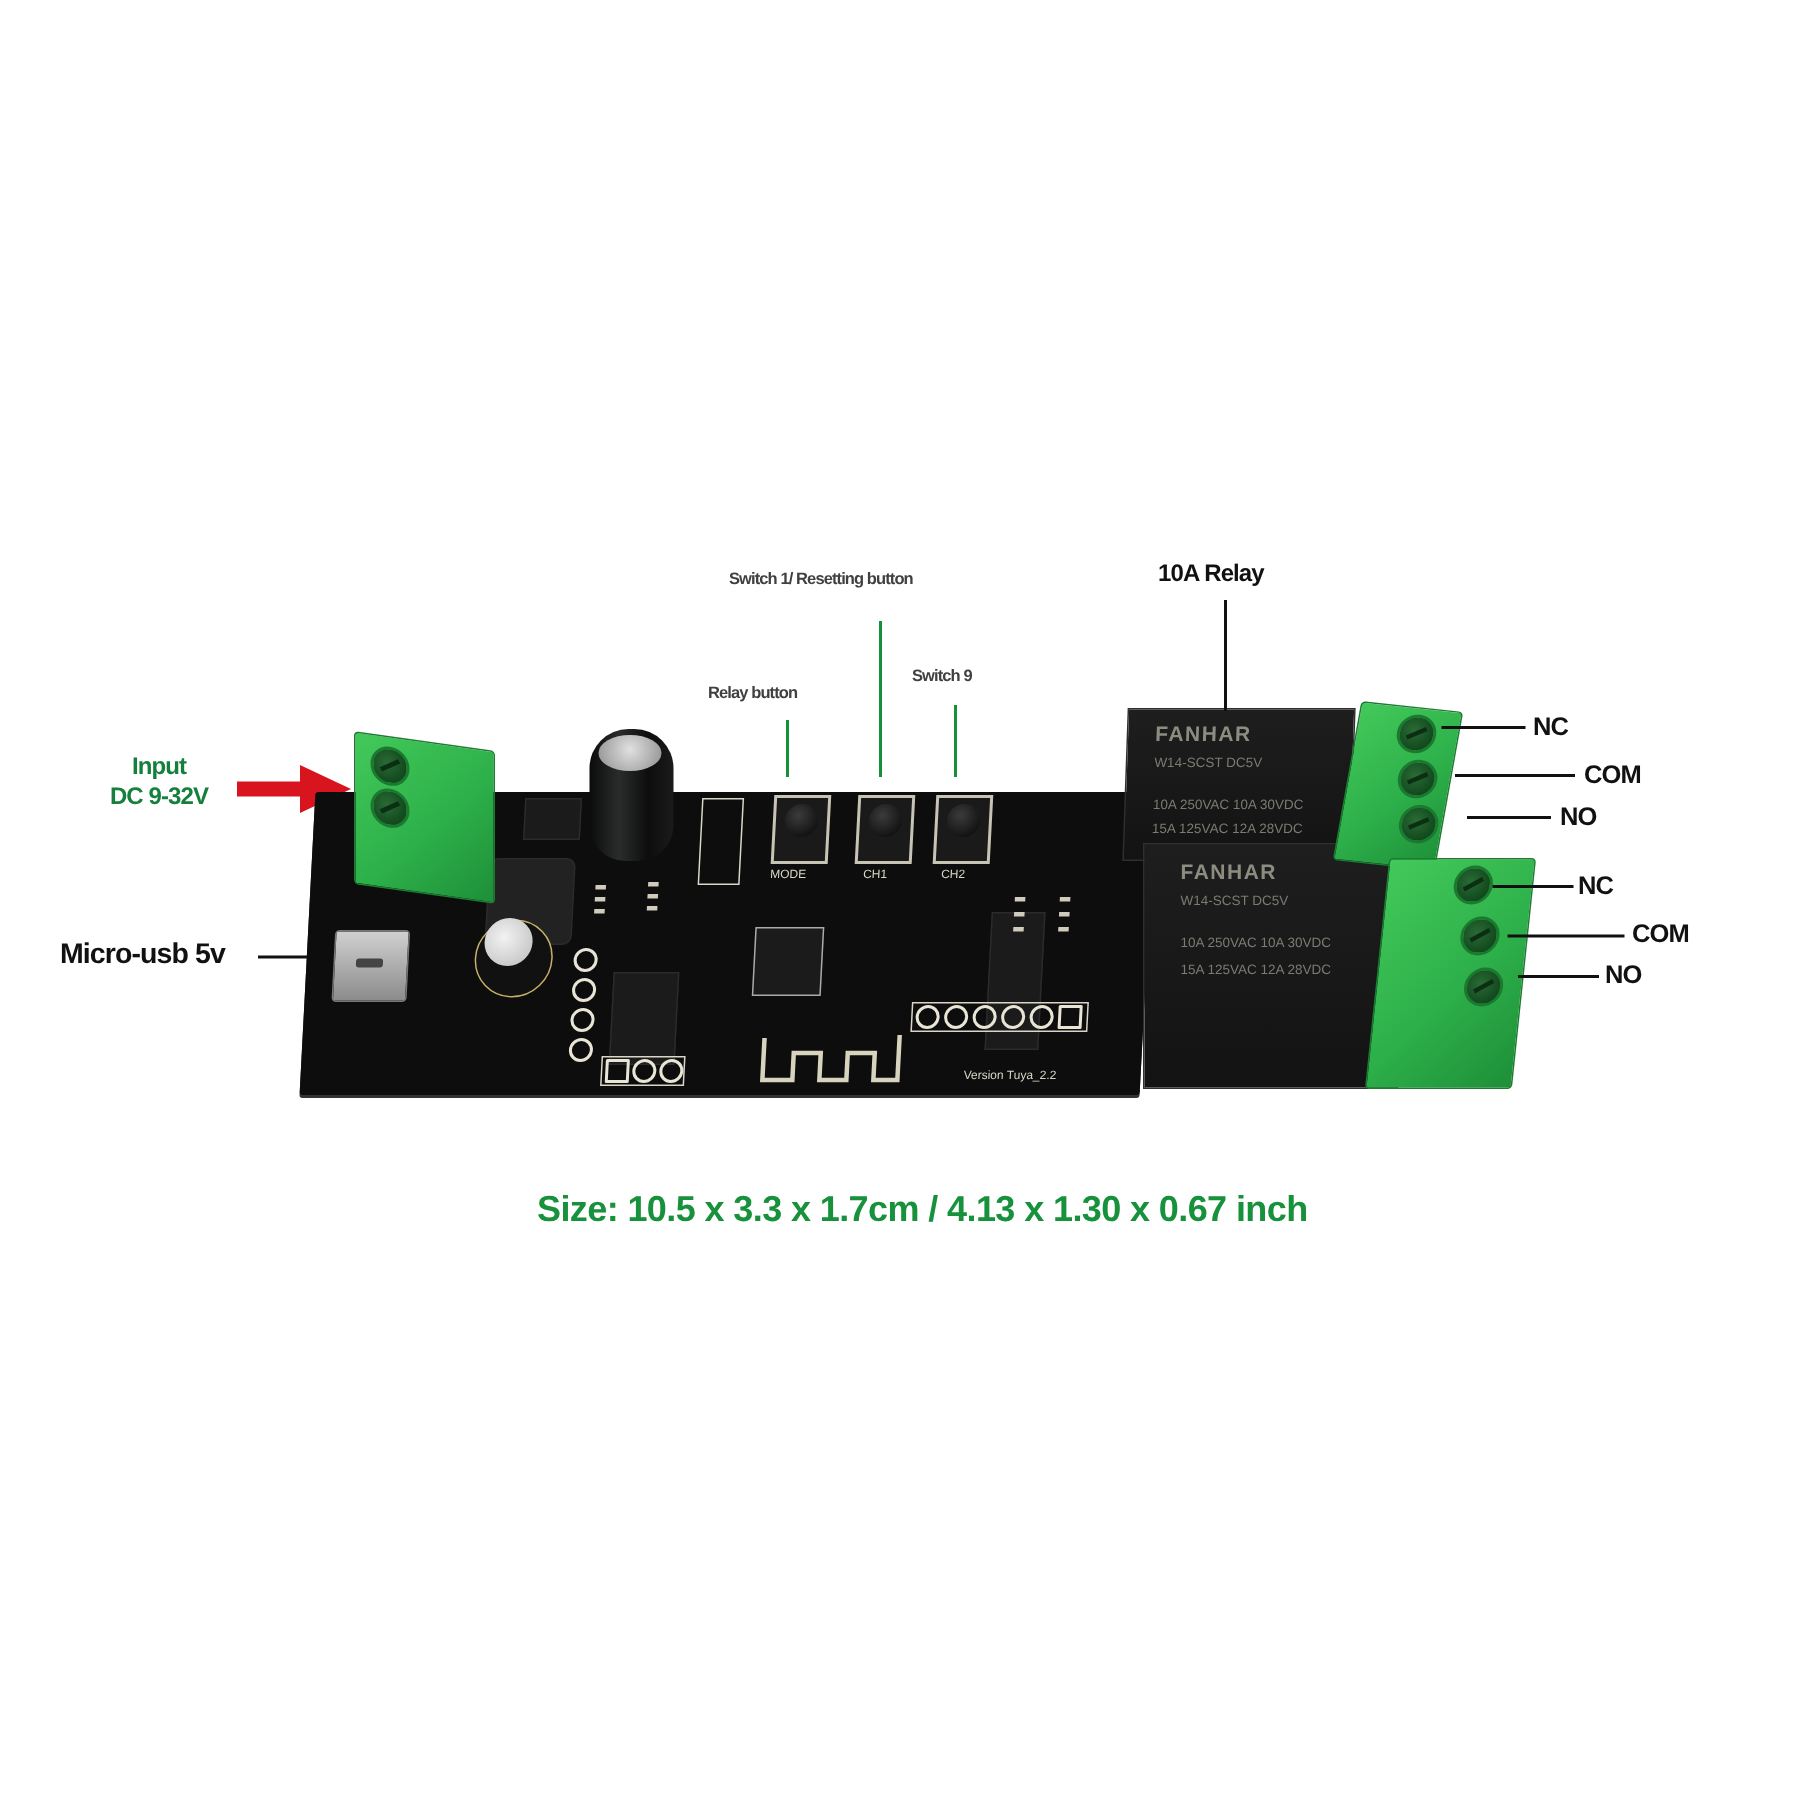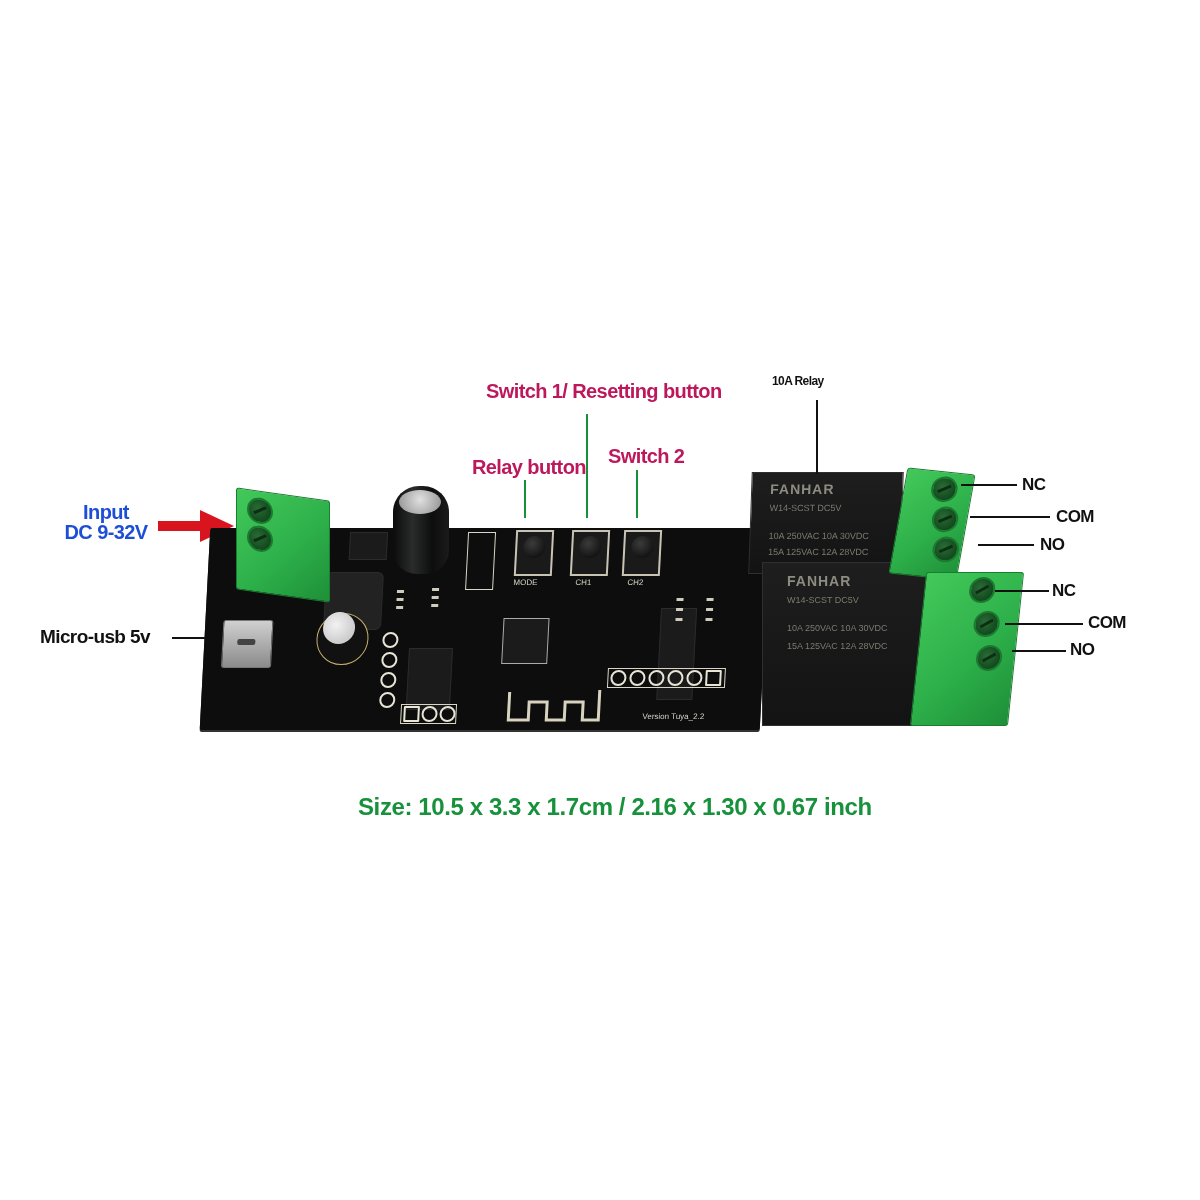--- a/index.html
+++ b/index.html
@@ -1,21 +1,21 @@
 <!DOCTYPE html>
 <html><head>
 <meta charset="utf-8">
 <style>
   html, body { margin: 0; padding: 0; background: #ffffff; }
   body { width: 1200px; height: 1200px; position: relative; overflow: hidden; font-family: "Liberation Sans", sans-serif; }
   .abs { position: absolute; }
   .lbl { position: absolute; font-weight: bold; letter-spacing: -0.6px; white-space: nowrap; }
   .lbl-black { color: #111111; font-size: 17px; }
-  .lbl-green { color: #be185d; font-size: 20px; }
-  .lbl-red { color: #1d4ed8; font-size: 20px; text-align: center; line-height: 20px; }
+  .lbl-green { color: #404040; font-size: 11px; }
+  .lbl-red { color: #15803d; font-size: 16px; text-align: center; line-height: 20px; }
   .line-h { position: absolute; height: 2px; background: #111; }
   .line-v { position: absolute; width: 2px; background: #111; }
   .line-v.green { background: #16913a; }
   
   .board { position: absolute; left: 205px; top: 528px; width: 560px; height: 202px; background: #0c0d0c; border-radius: 2px;
            transform: skewX(-3deg); box-shadow: 0 2px 0 #333; }
   .silk { position: absolute; border: 1.5px solid #d9d6c8; }
   .pad { position: absolute; width: 12px; height: 12px; border: 2px solid #e8e4d6; border-radius: 50%; }
   .chip { position: absolute; background: #1a1b1a; border: 1px solid #2a2b2a; }
   .pin { position: absolute; width: 7px; height: 3px; background: #cfcbbd; }
@@ -148,33 +148,33 @@
   <div class="screw" style="left:52px; top:38px;"></div>
   <div class="screw" style="left:58px; top:72px;"></div>
 </div>
 
 <div class="lbl lbl-green" style="left:486px; top:380px;">Switch 1/ Resetting button</div>
 <div class="line-v green" style="left:586px; top:414px; height:104px;"></div>
 
 <div class="lbl lbl-green" style="left:472px; top:456px;">Relay button</div>
 <div class="line-v green" style="left:524px; top:480px; height:38px;"></div>
 
-<div class="lbl lbl-green" style="left:608px; top:445px;">Switch 2</div>
+<div class="lbl lbl-green" style="left:608px; top:445px;">Switch 9</div>
 <div class="line-v green" style="left:636px; top:470px; height:48px;"></div>
 
-<div class="lbl lbl-black" style="left:772px; top:374px; font-size:12px;">10A Relay</div>
+<div class="lbl lbl-black" style="left:772px; top:374px; font-size:16px;">10A Relay</div>
 <div class="line-v" style="left:816px; top:400px; height:74px;"></div>
 
 <div class="line-h" style="left:961px; top:484px; width:56px;"></div>
 <div class="lbl lbl-black" style="left:1022px; top:475px;">NC</div>
 <div class="line-h" style="left:970px; top:516px; width:80px;"></div>
 <div class="lbl lbl-black" style="left:1056px; top:507px;">COM</div>
 <div class="line-h" style="left:978px; top:544px; width:56px;"></div>
 <div class="lbl lbl-black" style="left:1040px; top:535px;">NO</div>
 
 <div class="line-h" style="left:995px; top:590px; width:54px;"></div>
 <div class="lbl lbl-black" style="left:1052px; top:581px;">NC</div>
 <div class="line-h" style="left:1005px; top:623px; width:78px;"></div>
 <div class="lbl lbl-black" style="left:1088px; top:613px;">COM</div>
 <div class="line-h" style="left:1012px; top:650px; width:54px;"></div>
 <div class="lbl lbl-black" style="left:1070px; top:640px;">NO</div>
 
-<div class="size-txt">Size: 10.5 x 3.3 x 1.7cm / 2.16 x 1.30 x 0.67 inch</div>
+<div class="size-txt">Size: 10.5 x 3.3 x 1.7cm / 4.13 x 1.30 x 0.67 inch</div>
 
 </body></html>

